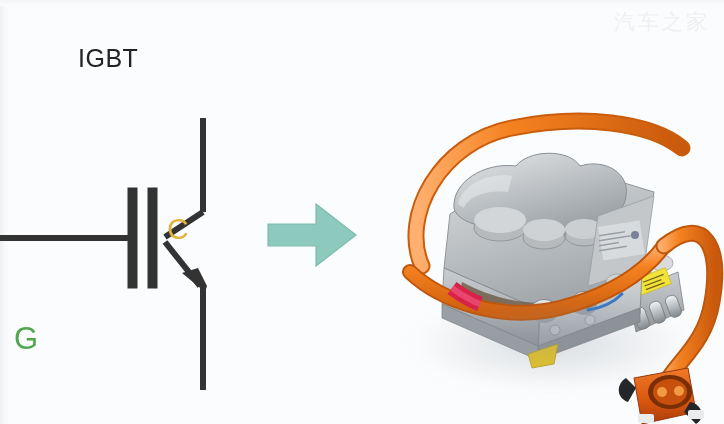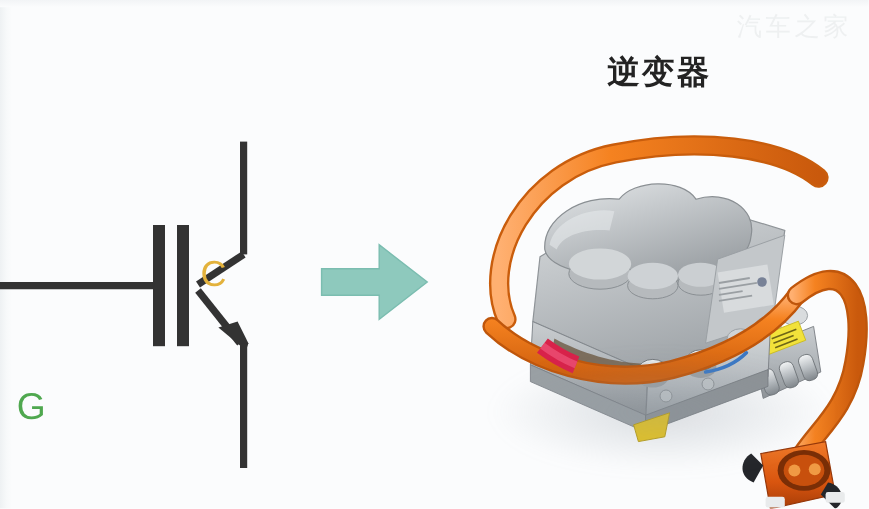--- a/index.html
+++ b/index.html
@@ -45,22 +45,22 @@
 </head>
 <body>
 
 <div id="stage">
 
   <div class="edge-left"></div>
   <div class="edge-top"></div>
 
   <div class="watermark">汽车之家</div>
 
-
-  <div class="title" id="title-inverter">逆变器</div>
+  <div class="title" id="title-igbt">IGBT</div>
+
 
   <div id="igbt-symbol">
     <svg width="300" height="320" viewBox="0 0 300 320">
       <g stroke="#333333" fill="#333333" stroke-linecap="butt">
 
         <line x1="203" y1="28" x2="203" y2="122" stroke-width="6"></line>
 
         <line x1="203" y1="122" x2="165" y2="147" stroke-width="6"></line>
 
         <rect x="148" y="98" width="9" height="100"></rect>

